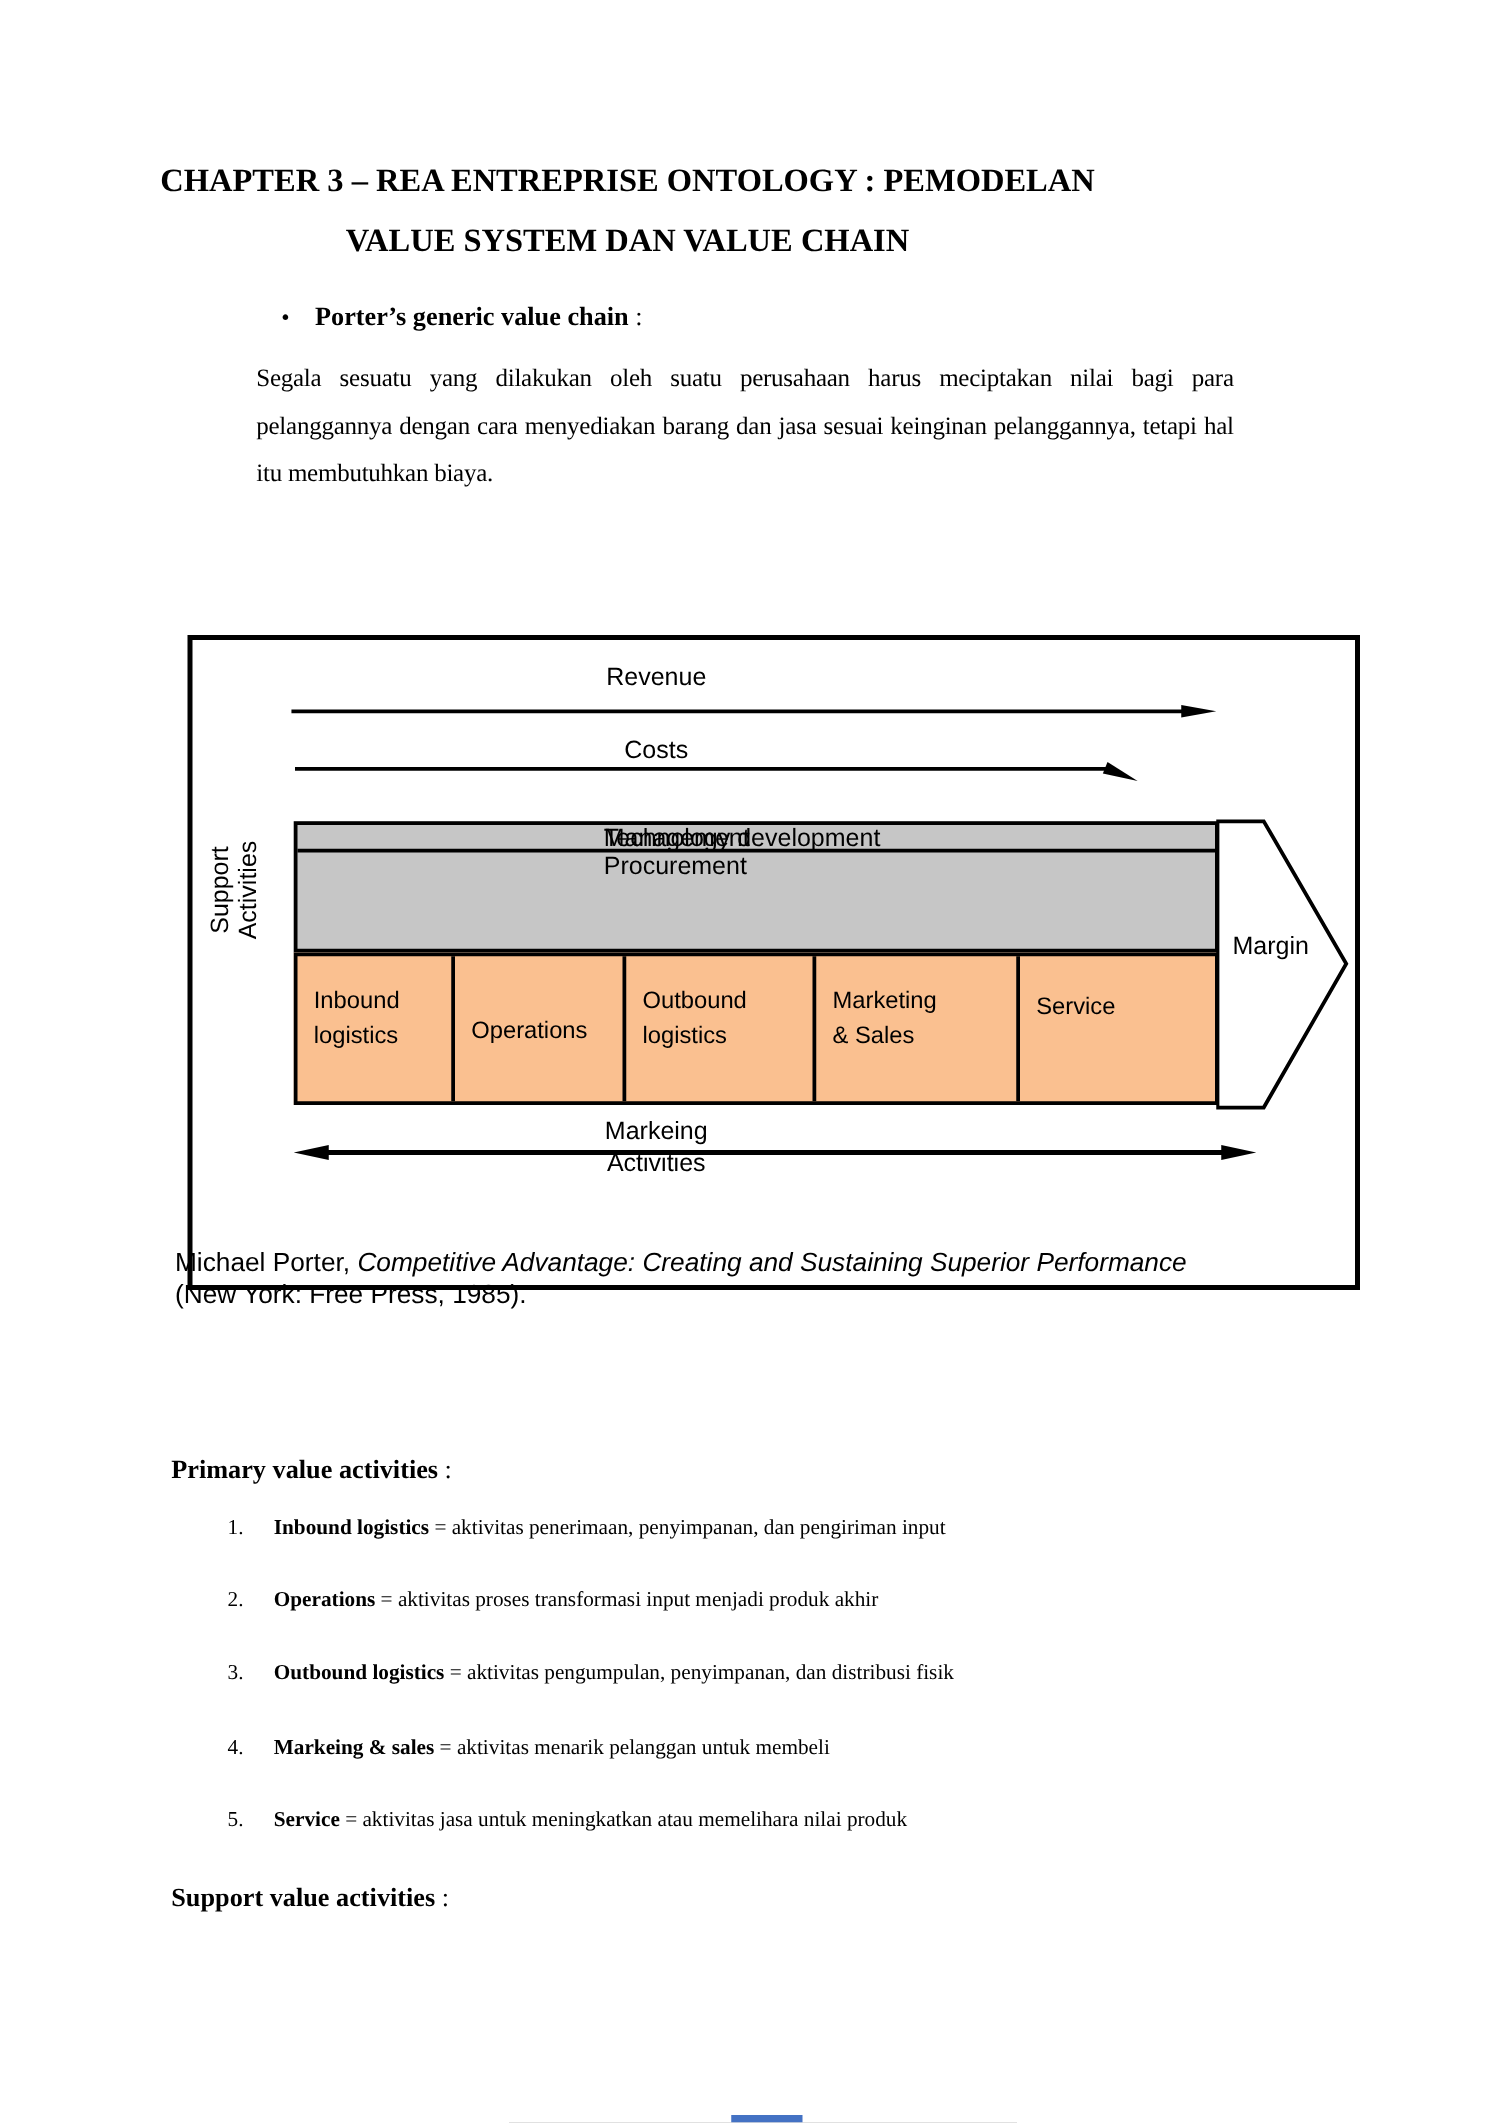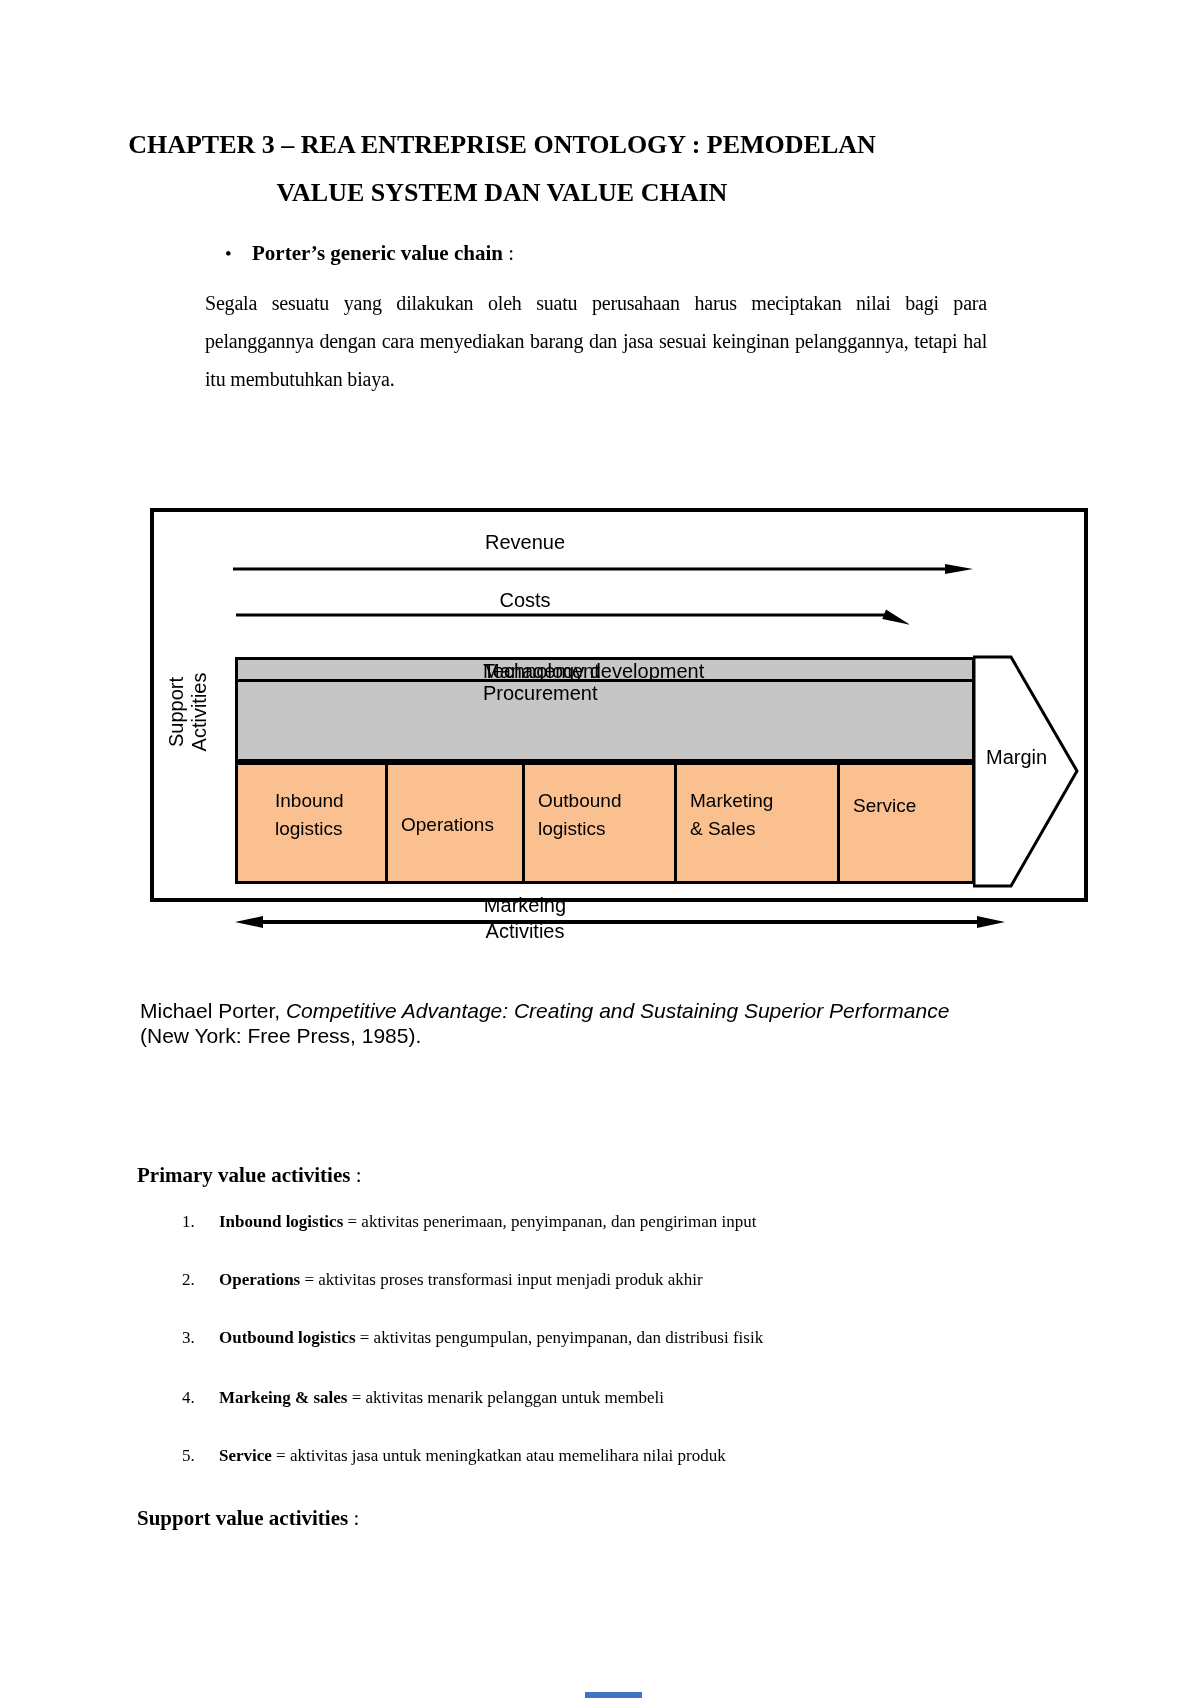--- a/index.html
+++ b/index.html
@@ -16,21 +16,21 @@
   .title-2 { top:178px; }
 
   
   .intro-row { position:absolute; left:178px; top:241px; font-size:21px;margin-left:47px; }
   .intro-row .bullet { display:inline-block; width:27px; font-size:19px; }
   .intro-row .head { font-weight:bold; }
   .intro-para { position:absolute; left:205px; top:284px; width:782px;
     font-size:20px; line-height:38px; letter-spacing:-0.2px; text-align:justify; }
 
   
-  .diagram { position:absolute; left:150px; top:508px; width:938px; height:394px;
+  .diagram { position:absolute; left:150px; top:508px; width:938px; height:524px;
     border:4px solid #000; font-family:"Liberation Sans", sans-serif; }
   .dg-center { position:absolute; left:81px; width:580px; text-align:center;
     font-size:20px; line-height:22px; }
   .lbl-revenue   { top:19px; }
   .lbl-costs     { top:77px; }
   .lbl-primary   { top:382px; }
   .lbl-activities{ top:408px; }
   .arr { position:absolute; }
   .arr-revenue { left:79px; top:49px; }
   .arr-costs   { left:82px; top:97px; }
@@ -40,21 +40,21 @@
     transform:rotate(-90deg); text-align:center; font-size:20px; line-height:23px; }
 
   .rows { position:absolute; left:81px; top:145px; width:740px; height:105px;
     border:3px solid #000; background:#c6c6c6; }
   .srow { position:relative; height:22px; border-bottom:3px solid #000; }
   .srow:last-child { height:24px; border-bottom:none; }
   .srow .t { position:absolute; left:245px; top:-2px; font-size:20px;
     line-height:26px; white-space:nowrap; }
 
   .cells { position:absolute; left:81px; top:250px; width:740px; height:122px;
-    border:3px solid #000; background:#fac090; display:flex;padding-left:24px; }
+    border:3px solid #000; background:#fac090; display:flex; }
   .cell { border-right:3px solid #000; padding-left:13px; font-size:19px;
     line-height:28px; }
   .cell .ln { display:block; white-space:nowrap; }
   .cell-1 { flex:0 0 126px; padding-top:22px; }
   .cell-2 { flex:0 0 137px; padding-top:46px; }
   .cell-3 { flex:0 0 152px; padding-top:22px; }
   .cell-4 { flex:0 0 163px; padding-top:22px; }
   .cell-5 { flex:1 1 auto; padding-top:27px; border-right:none; }
 
   .margin-shape { position:absolute; left:819px; top:141px; }

